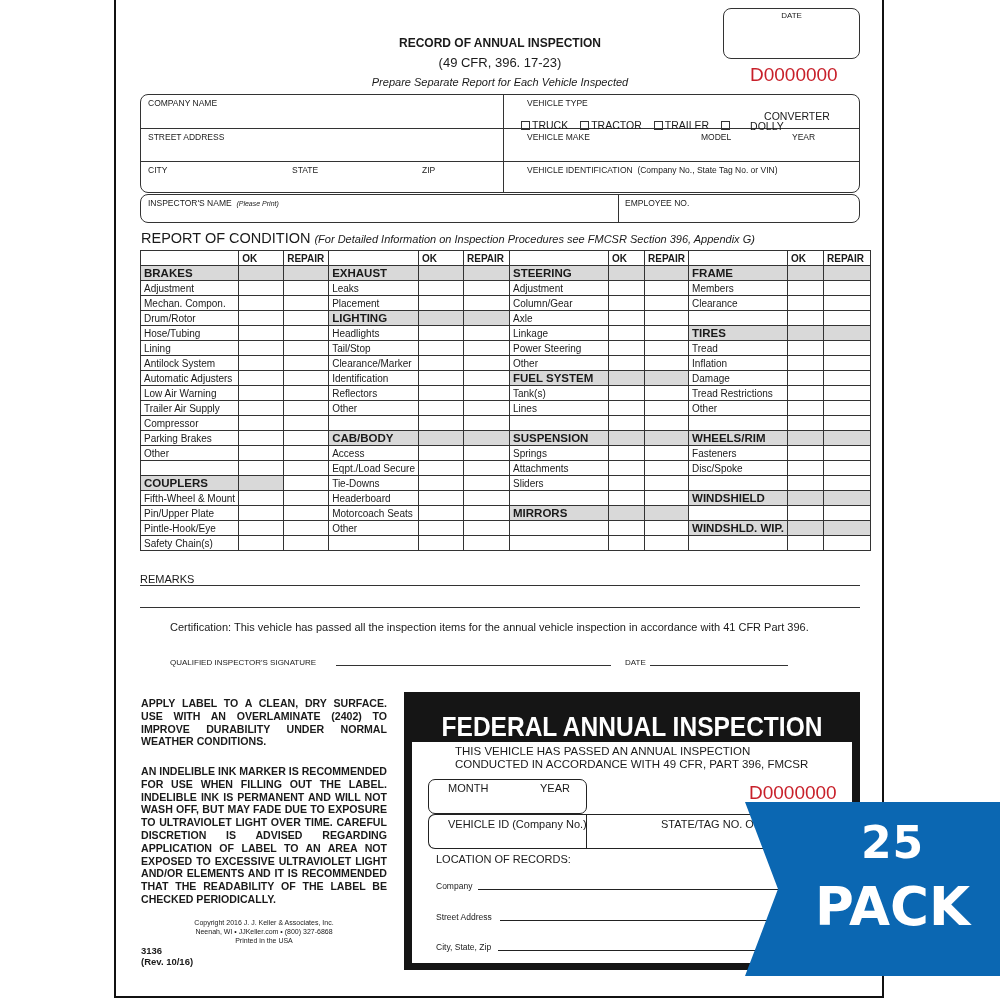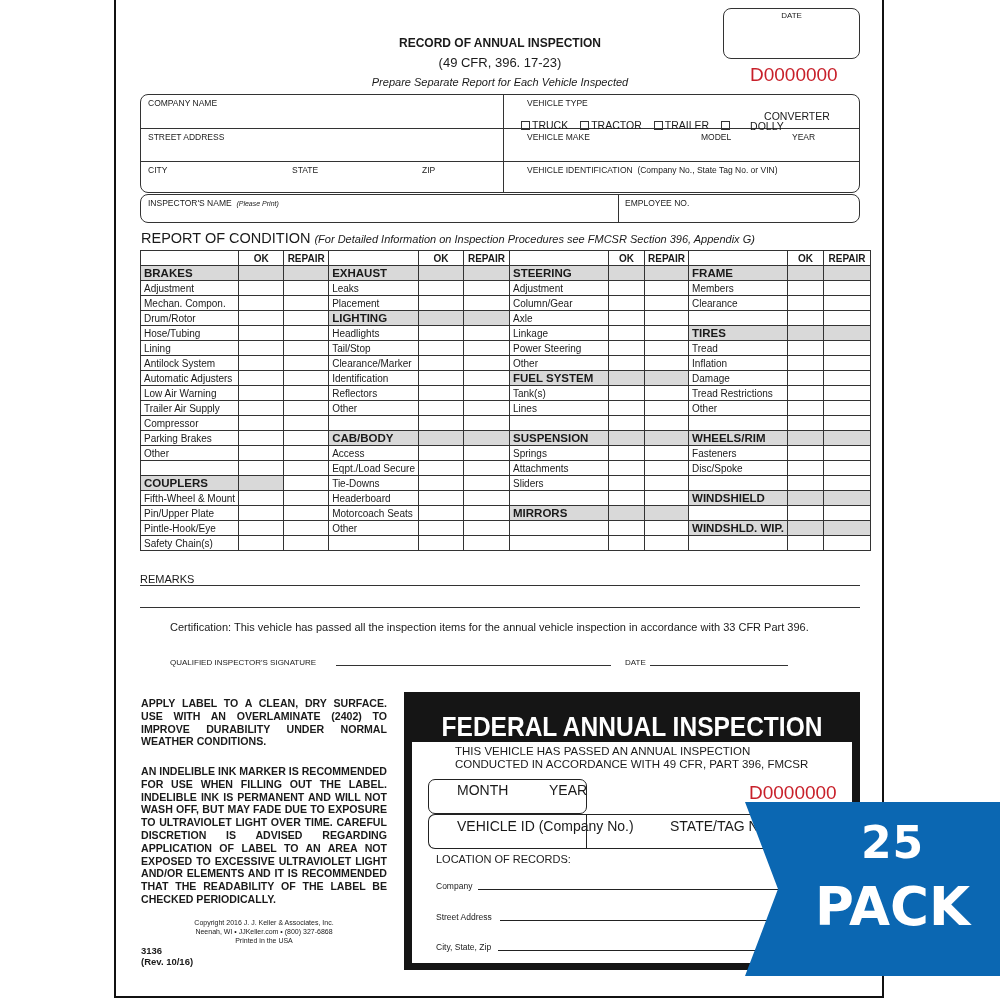--- a/index.html
+++ b/index.html
@@ -31,21 +31,21 @@
 
   .insp-box { left: 140px; top: 194px; width: 720px; height: 29px; border: 1.5px solid #333; border-radius: 8px; }
   .insp-box .vline { position: absolute; left: 477px; top: 0; bottom: 0; border-left: 1.2px solid #333; }
 
   .roc-title { left: 141px; top: 230px; font-size: 14.5px; white-space: nowrap; }
   .roc-note { font-size: 11px; font-style: italic; margin-left: 4px; }
 
   
   .cond-table { position: absolute; left: 140px; top: 250px; border-collapse: collapse; table-layout: fixed; }
   .cond-table td { border: 1px solid #333; height: 15px; font-size: 10px; padding: 0 3px; white-space: nowrap; overflow: hidden; line-height: 13px; }
-  .cond-table tr.hdr td { font-weight: bold; text-align: center; font-size: 10px; }
+  .cond-table tr.hdr td { font-weight: bold; font-size: 10px; }
   .cond-table td.sec { background: #d9d9d9; font-weight: bold; font-size: 11.5px; }
   .cond-table td.g { background: #d9d9d9; }
   .cond-table { border: 1.5px solid #333; }
 
   
   .remarks-lbl { left: 140px; top: 573px; font-size: 11px; }
   .rule { border-top: 1.2px solid #333; }
   .cert { left: 170px; top: 621px; font-size: 11px; white-space: nowrap; }
   .sig-lbl { left: 170px; top: 658px; font-size: 8px; white-space: nowrap; }
   .date-lbl { left: 625px; top: 658px; font-size: 8px; }
@@ -54,21 +54,21 @@
   .instr { left: 141px; width: 246px; font-size: 10.6px; font-weight: bold; line-height: 12.8px; text-align: justify; text-align-last: left; }
   .copy { left: 141px; width: 246px; text-align: center; font-size: 7px; line-height: 9px; }
   .formno { left: 141px; top: 945px; font-size: 9.5px; font-weight: bold; line-height: 11px; }
 
   
   .label-outer { left: 404px; top: 692px; width: 456px; height: 278px; background: #151515; }
   .label-title { left: 404px; top: 710px; width: 456px; text-align: center; color: #fff; font-size: 28.5px; font-weight: bold; transform: scaleX(0.86); transform-origin: center; letter-spacing: 0px; white-space: nowrap; }
   .label-inner { left: 412px; top: 742px; width: 440px; height: 221px; background: #fff; }
   .label-passed { left: 455px; top: 745px; font-size: 11.5px; line-height: 12.5px; white-space: nowrap; }
   .rbox { position: absolute; border: 1.5px solid #222; border-radius: 7px; }
-  .label-lbl { position: absolute; font-size: 14px; white-space: nowrap; margin-left: 9px; }
+  .label-lbl { position: absolute; font-size: 11px; white-space: nowrap; }
   .loc-title { left: 436px; top: 853px; font-size: 11px; }
   .loc-lbl { position: absolute; font-size: 8.5px; white-space: nowrap; }
   .loc-line { position: absolute; border-top: 1.2px solid #222; }
 
   
   .banner { left: 745px; top: 802px; width: 255px; height: 174px; }
   .banner-text { position: absolute; left: 785px; width: 215px; text-align: center; color: #fff; font-weight: bold; font-family: "DejaVu Sans", sans-serif; }
   .b-25 { top: 808px; font-size: 44px; line-height: 70px; letter-spacing: 1px; }
   .b-pack { top: 872px; font-size: 53px; line-height: 70px; letter-spacing: 0px; }
 </style>
@@ -432,21 +432,21 @@
         <td></td>
         <td></td>
         <td></td>
       </tr>
     </tbody>
 </table>
 
 <div class="abs remarks-lbl">REMARKS</div>
 <div class="abs rule" style="left:140px;top:585px;width:720px"></div>
 <div class="abs rule" style="left:140px;top:607px;width:720px"></div>
-<div class="abs cert">Certification: This vehicle has passed all the inspection items for the annual vehicle inspection in accordance with 33 CFR Part 396.</div>
+<div class="abs cert">Certification: This vehicle has passed all the inspection items for the annual vehicle inspection in accordance with 41 CFR Part 396.</div>
 <div class="abs sig-lbl">QUALIFIED INSPECTOR'S SIGNATURE</div>
 <div class="abs rule" style="left:336px;top:665px;width:275px"></div>
 <div class="abs date-lbl">DATE</div>
 <div class="abs rule" style="left:650px;top:665px;width:138px"></div>
 
 <div class="abs instr" style="top:697px">APPLY LABEL TO A CLEAN, DRY SURFACE. USE WITH AN OVERLAMINATE (2402) TO IMPROVE DURABILITY UNDER NORMAL WEATHER CONDITIONS.</div>
 <div class="abs instr" style="top:765px">AN INDELIBLE INK MARKER IS RECOMMENDED FOR USE WHEN FILLING OUT THE LABEL. INDELIBLE INK IS PERMANENT AND WILL NOT WASH OFF, BUT MAY FADE DUE TO EXPOSURE TO ULTRAVIOLET LIGHT OVER TIME. CAREFUL DISCRETION IS ADVISED REGARDING APPLICATION OF LABEL TO AN AREA NOT EXPOSED TO EXCESSIVE ULTRAVIOLET LIGHT AND/OR ELEMENTS AND IT IS RECOMMENDED THAT THE READABILITY OF THE LABEL BE CHECKED PERIODICALLY.</div>
 <div class="abs copy" style="top:918px">
   <div>Copyright 2016 J. J. Keller &amp; Associates, Inc.</div>
   <div>Neenah, WI • JJKeller.com • (800) 327-6868</div>

